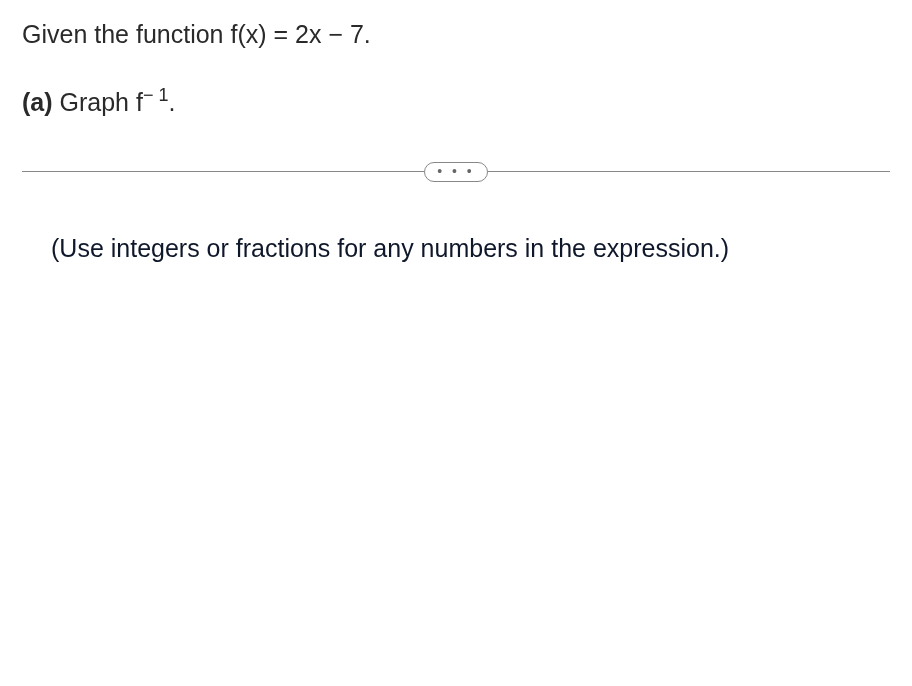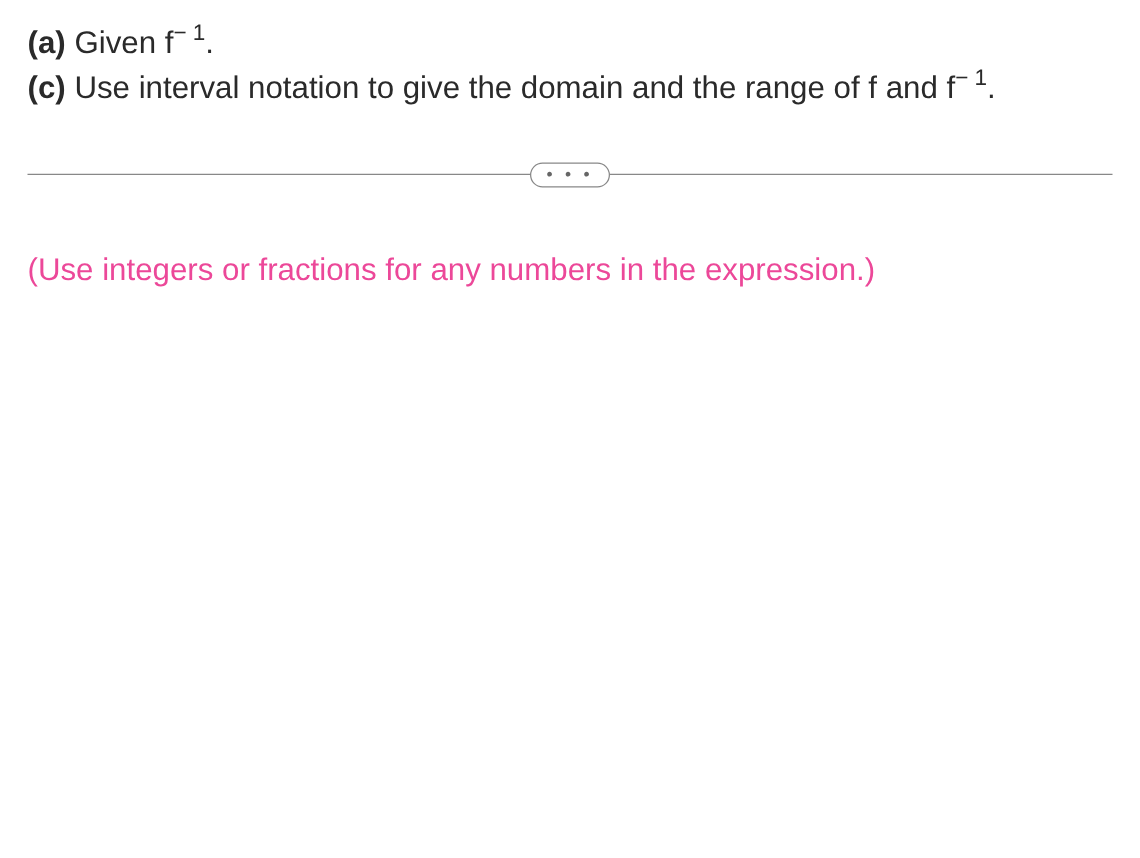--- a/index.html
+++ b/index.html
@@ -54,21 +54,22 @@
       display: flex;
       align-items: center;
       height: 20px;
     }
     .answer-section {
     }
     .answer-line {
       margin-bottom: 6px;
     }
     .hint {
-      color: #ec4899;
+      color: #0f172a;
+      margin-left: 29px;
     }
     .input-box {
       display: inline-block;
       width: 34px;
       height: 34px;
       border: 2px solid #4a7ac7;
       vertical-align: middle;
       position: relative;
       top: -2px;
       background: #fff;
@@ -77,29 +78,27 @@
       font-size: 0.72em;
       vertical-align: baseline;
       position: relative;
       top: -0.55em;
     }
   </style>
 </head>
 <body>
 
 <div class="section1">
+  <div class="given">Given the function f(x) = 2x − 7.</div>
 
   <div class="part">
-    <span class="bold">(a)</span><span> Given f</span><sup>− 1</sup><span>.</span>
+    <span class="bold">(a)</span><span> Graph f</span><sup>− 1</sup><span>.</span>
   </div>
 
 
-  <div class="part">
-    <span class="bold">(c)</span><span> Use interval notation to give the domain and the range of f and f</span><sup>− 1</sup><span>.</span>
-  </div>
 </div>
 
 <div class="divider-wrap">
   <div class="divider-line"></div>
   <div class="divider-pill">
     <span>• • •</span>
   </div>
   <div class="divider-line"></div>
 </div>
 

